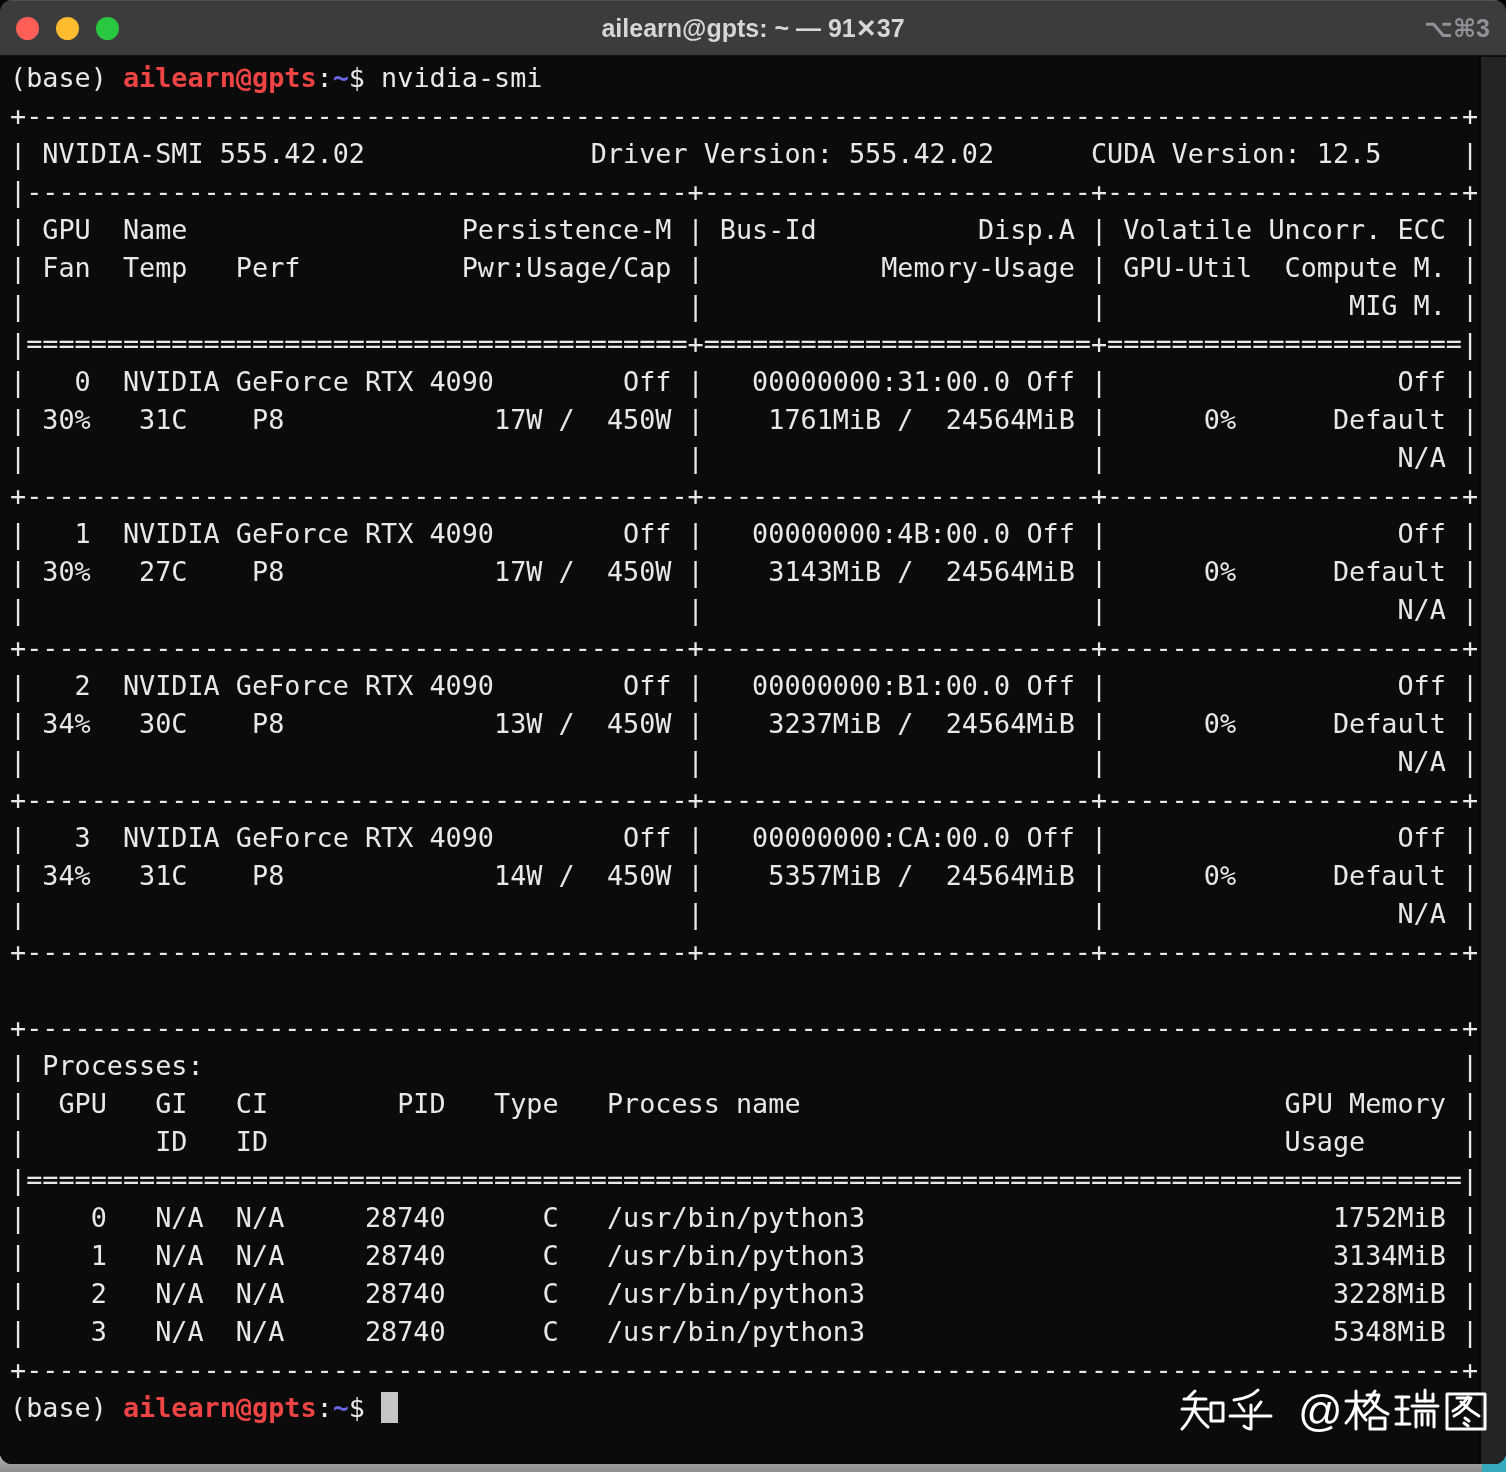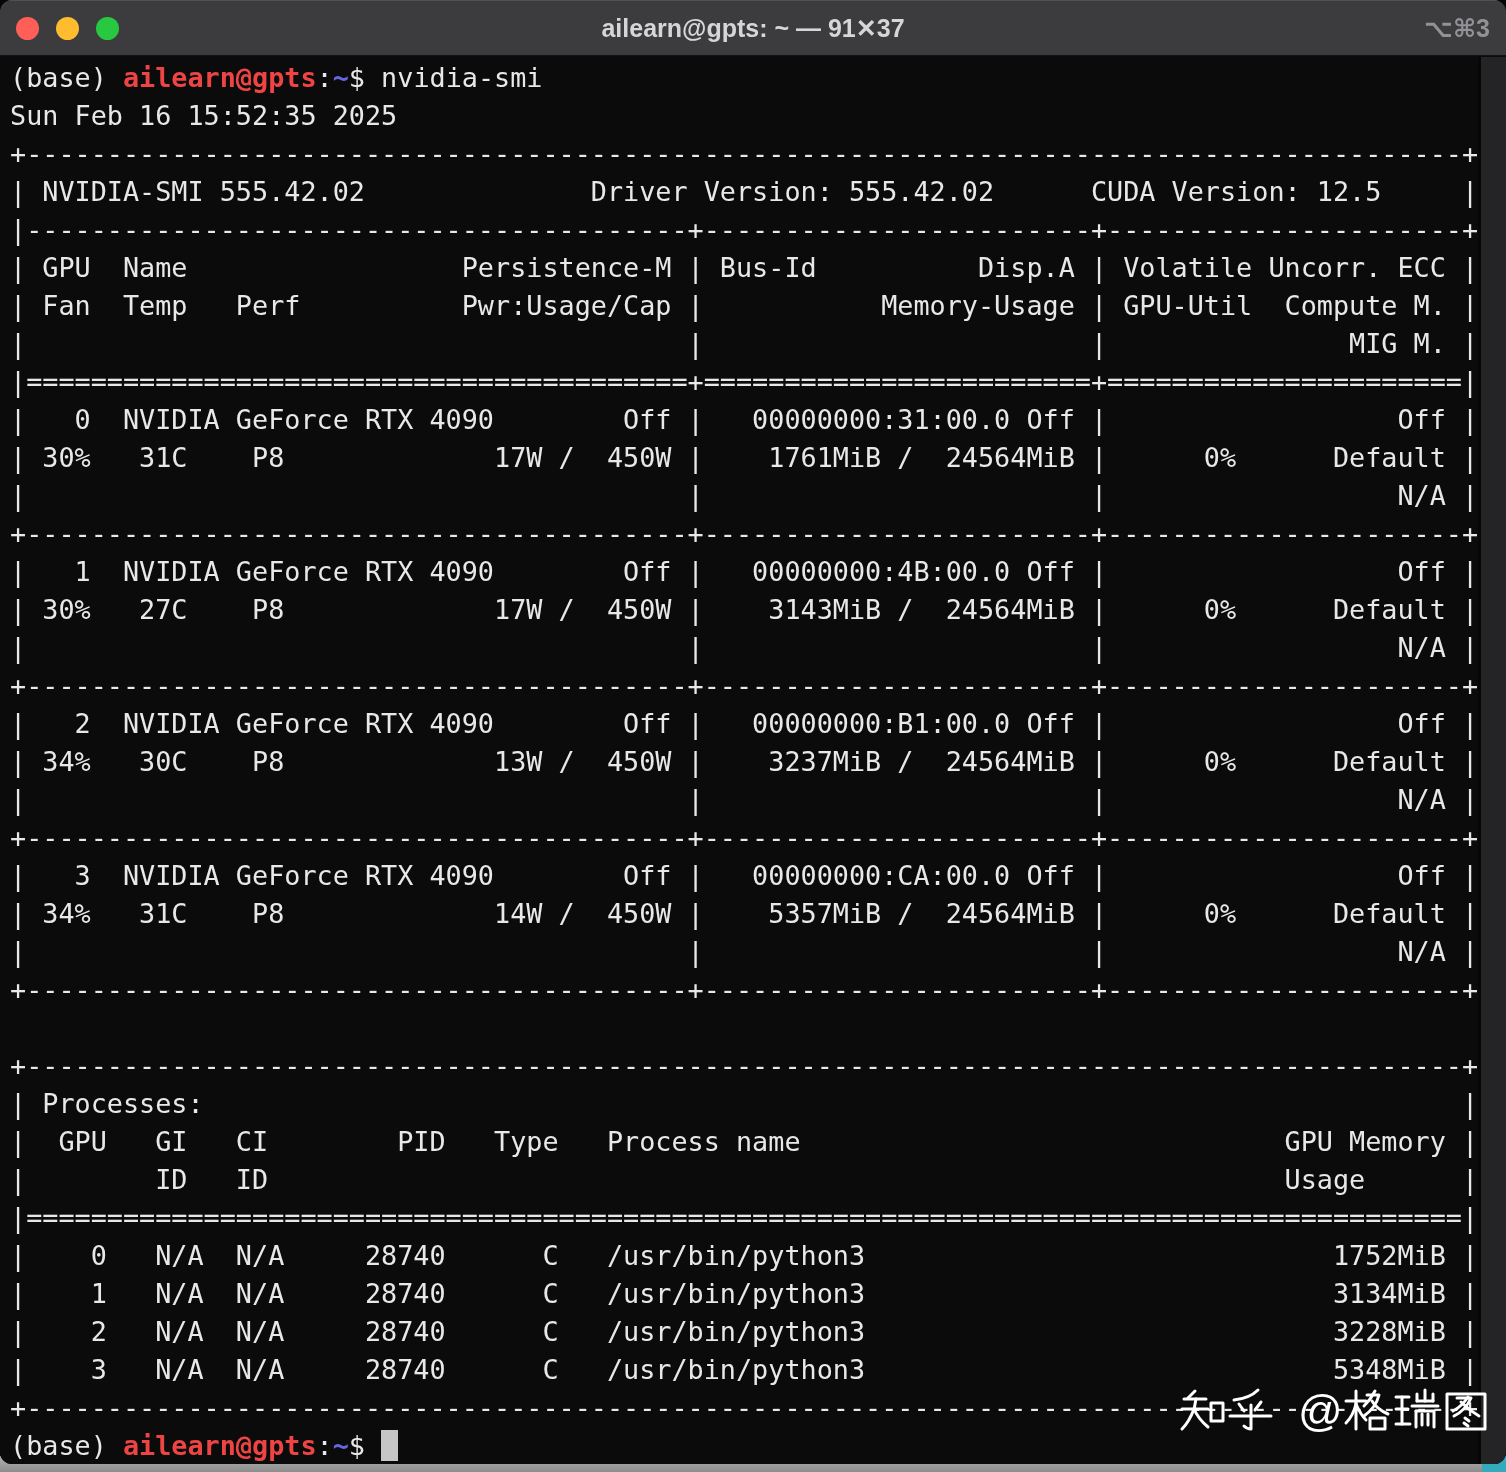--- a/index.html
+++ b/index.html
@@ -40,21 +40,20 @@
         <span class="light red"></span>
         <span class="light yellow"></span>
         <span class="light green"></span>
       </div>
       <div class="title">ailearn@gpts: ~ — 91✕37</div>
       <div class="shortcut">⌥⌘3</div>
     </div>
     <div class="content">
       <div class="scrolltrack"></div>
       <pre class="term" id="term-pre"><span>(base) </span><span class="c-green">ailearn@gpts</span><span>:</span><span class="c-blue">~</span><span>$ </span><span>nvidia-smi
-</span><span>Sun Feb 16 15:52:35 2025
 </span><span>+-----------------------------------------------------------------------------------------+
 | NVIDIA-SMI 555.42.02              Driver Version: 555.42.02      CUDA Version: 12.5     |
 |-----------------------------------------+------------------------+----------------------+
 | GPU  Name                 Persistence-M | Bus-Id          Disp.A | Volatile Uncorr. ECC |
 | Fan  Temp   Perf          Pwr:Usage/Cap |           Memory-Usage | GPU-Util  Compute M. |
 |                                         |                        |               MIG M. |
 |=========================================+========================+======================|
 |   0  NVIDIA GeForce RTX 4090        Off |   00000000:31:00.0 Off |                  Off |
 | 30%   31C    P8             17W /  450W |    1761MiB /  24564MiB |      0%      Default |
 |                                         |                        |                  N/A |

